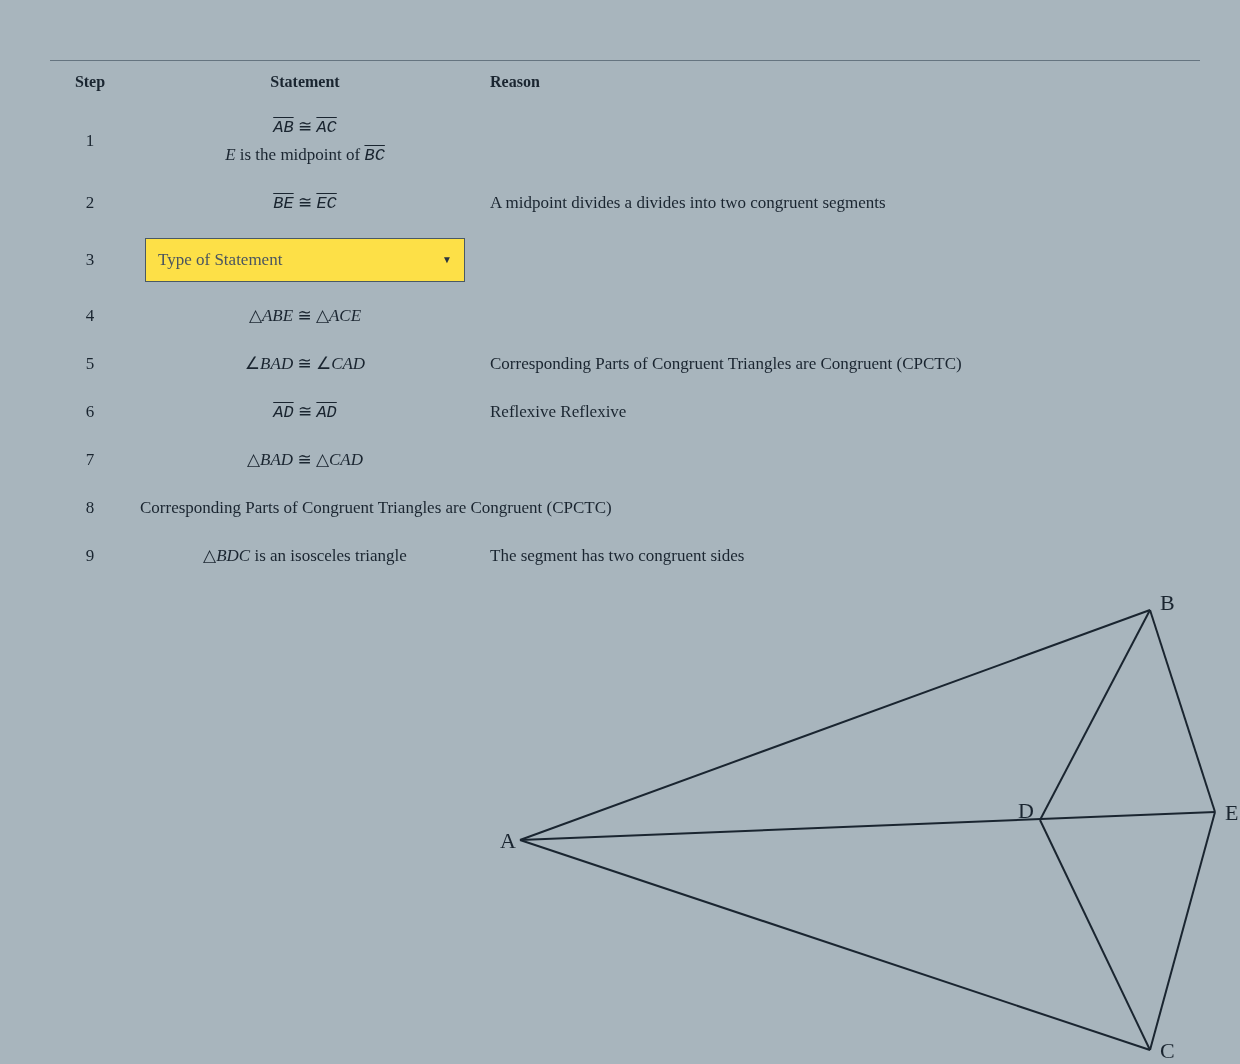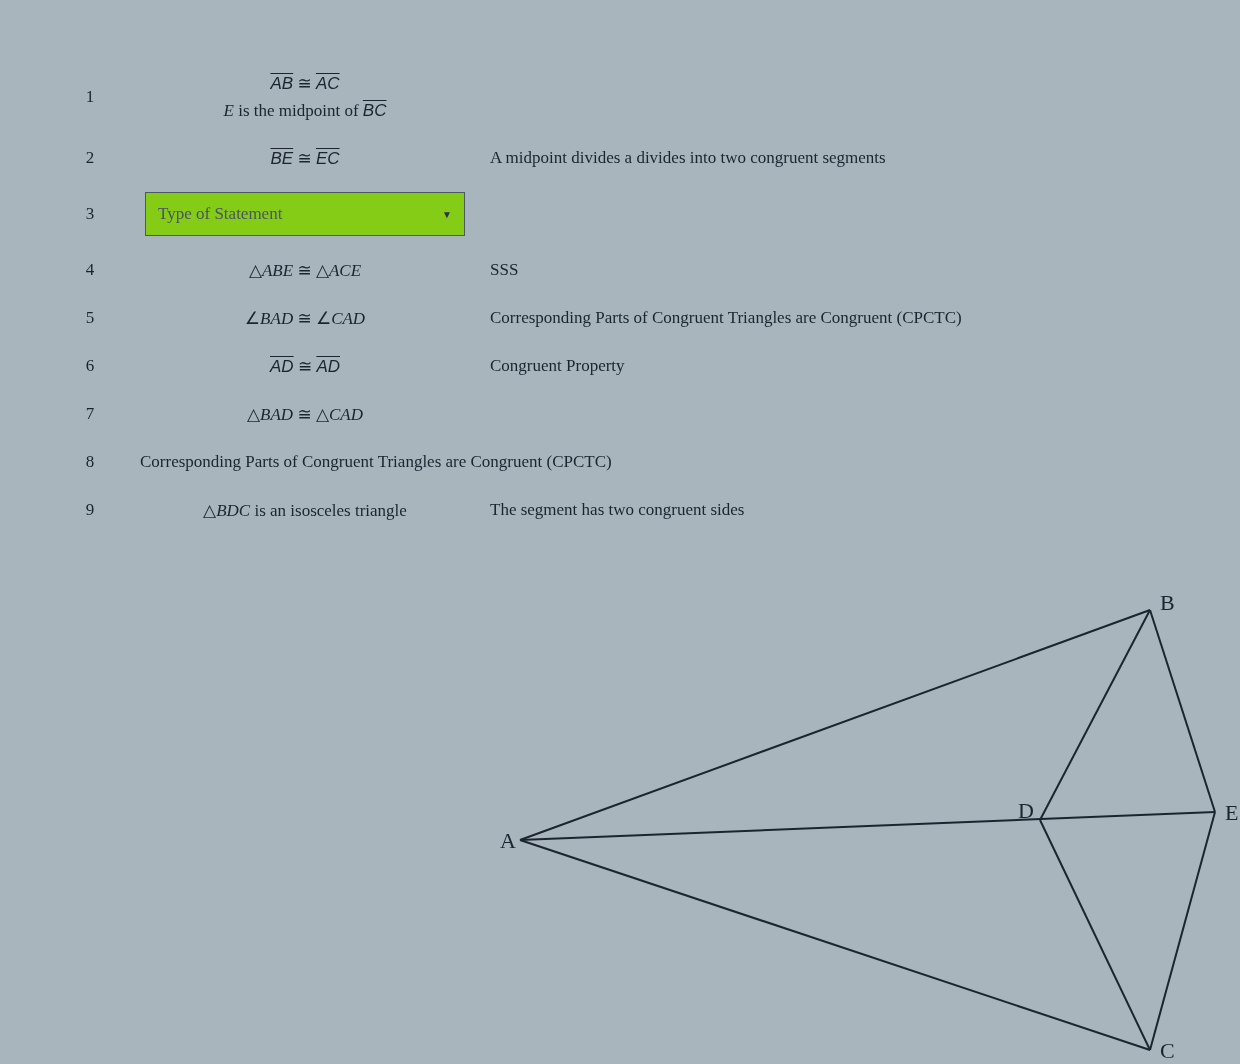--- a/index.html
+++ b/index.html
@@ -30,30 +30,30 @@
       align-items: center;
       padding: 10px 0;
       min-height: 48px;
     }
     .step-num { width: 80px; text-align: center; font-size: 17px; }
     .statement-cell { width: 350px; text-align: center; font-size: 17px; line-height: 1.6; }
     .reason-cell { width: 700px; text-align: left; font-size: 17px; padding-left: 10px; }
     .overline {
       text-decoration: overline;
       font-style: italic;
-      font-family: Liberation Sans, sans-serif;
+      font-family: Liberation Mono, monospace;
     }
     .math-it { font-style: italic; font-family: 'Times New Roman', serif; }
     .dropdown {
       display: inline-flex;
       align-items: center;
       justify-content: space-between;
       width: 320px;
       height: 44px;
-      background: #84cc16;
+      background: #fde047;
       border: 1px solid #4a5964;
       padding: 0 12px;
       color: #4a5560;
       font-size: 17px;
       font-family: Georgia, serif;
       gap: 40px;
     }
     .dropdown-caret {
       font-size: 10px;
       color: #2a3540;
@@ -71,20 +71,25 @@
       font-family: 'Times New Roman', serif;
       font-size: 22px;
       color: #1a2530;
     }
     svg { overflow: visible; }
   </style>
 </head>
 <body>
 
 <div class="proof-table">
+  <div class="header-row">
+    <div class="col-step">Step</div>
+    <div class="col-statement">Statement</div>
+    <div class="col-reason">Reason</div>
+  </div>
   <div id="rows-container">
       <div class="proof-row">
         <div class="step-num">1</div>
         <div class="statement-cell"><span class="overline">AB</span> ≅ <span class="overline">AC</span><br><span class="math-it">E</span> is the midpoint of <span class="overline">BC</span></div>
       </div>
       <div class="proof-row">
         <div class="step-num">2</div>
         <div class="statement-cell"><span class="overline">BE</span> ≅ <span class="overline">EC</span></div>
         <div class="reason-cell">A midpoint divides a divides into two congruent segments</div>
       </div>
@@ -94,31 +99,30 @@
           <div class="dropdown">
             <span>Type of Statement</span>
             <span class="dropdown-caret">▼</span>
           </div>
         </div>
         <div class="reason-cell"></div>
       </div>
       <div class="proof-row">
         <div class="step-num">4</div>
         <div class="statement-cell">△<span class="math-it">ABE</span> ≅ △<span class="math-it">ACE</span></div>
-        <div class="reason-cell">SSS</div>
       </div>
       <div class="proof-row">
         <div class="step-num">5</div>
         <div class="statement-cell">∠<span class="math-it">BAD</span> ≅ ∠<span class="math-it">CAD</span></div>
         <div class="reason-cell">Corresponding Parts of Congruent Triangles are Congruent (CPCTC)</div>
       </div>
       <div class="proof-row">
         <div class="step-num">6</div>
         <div class="statement-cell"><span class="overline">AD</span> ≅ <span class="overline">AD</span></div>
-        <div class="reason-cell">Congruent Property</div>
+        <div class="reason-cell">Reflexive Reflexive</div>
       </div>
       <div class="proof-row">
         <div class="step-num">7</div>
         <div class="statement-cell">△<span class="math-it">BAD</span> ≅ △<span class="math-it">CAD</span></div>
       </div>
       <div class="proof-row">
         <div class="step-num">8</div>
         <div class="reason-cell">Corresponding Parts of Congruent Triangles are Congruent (CPCTC)</div>
       </div>
       <div class="proof-row">

